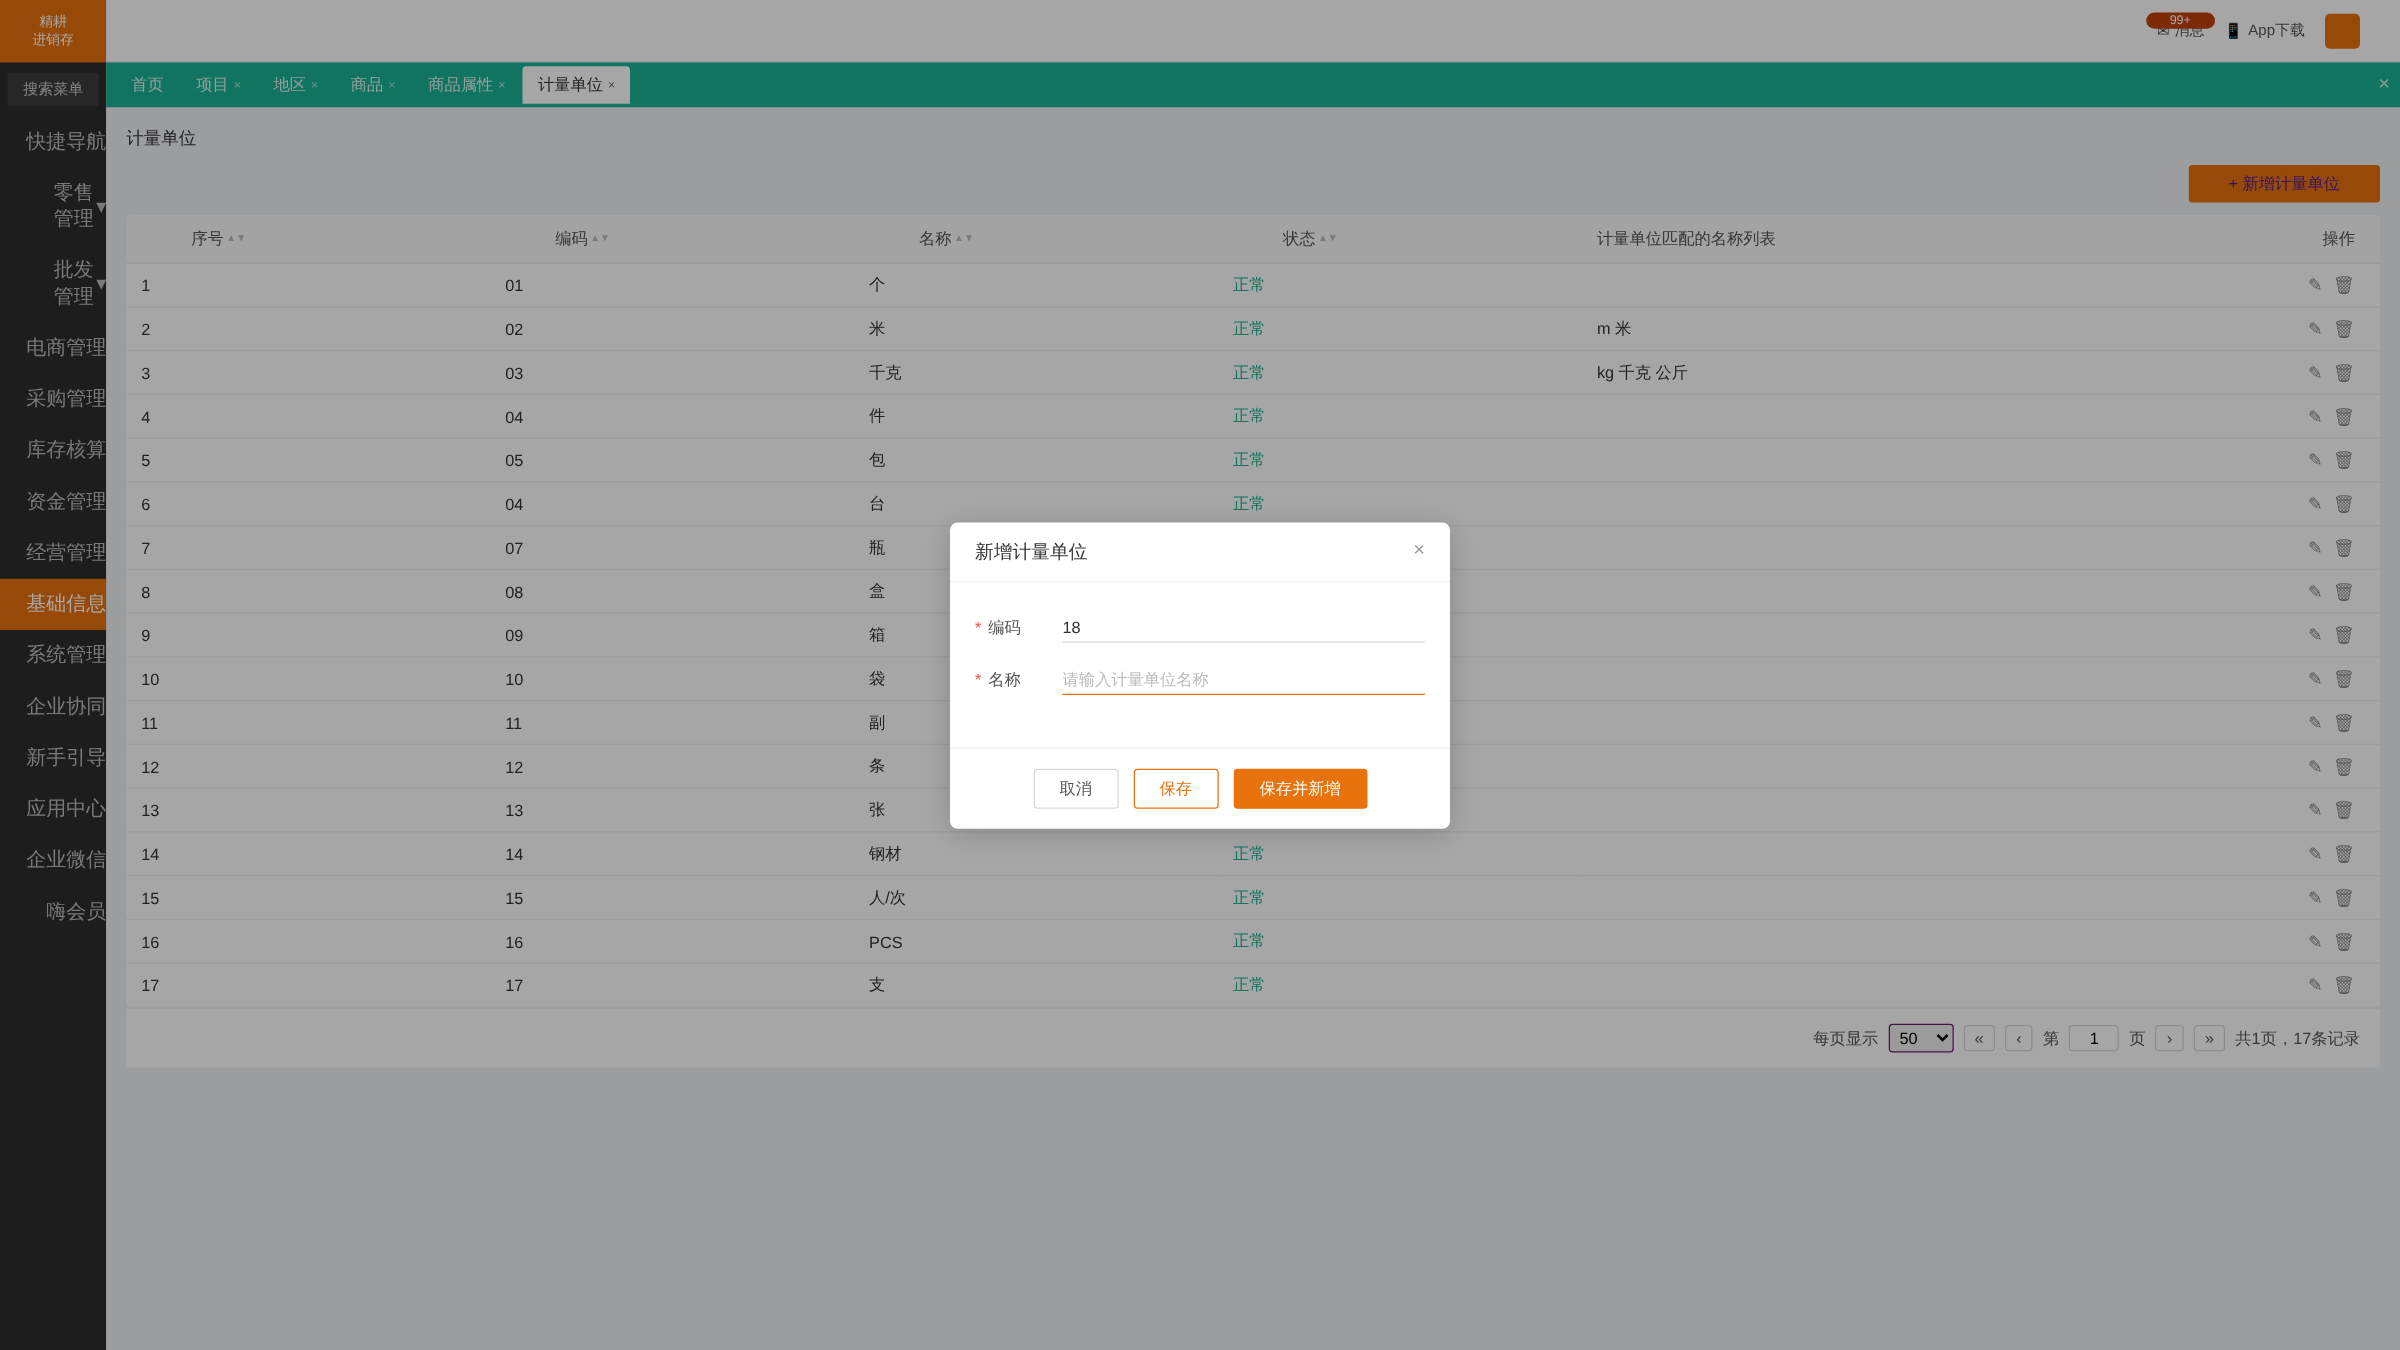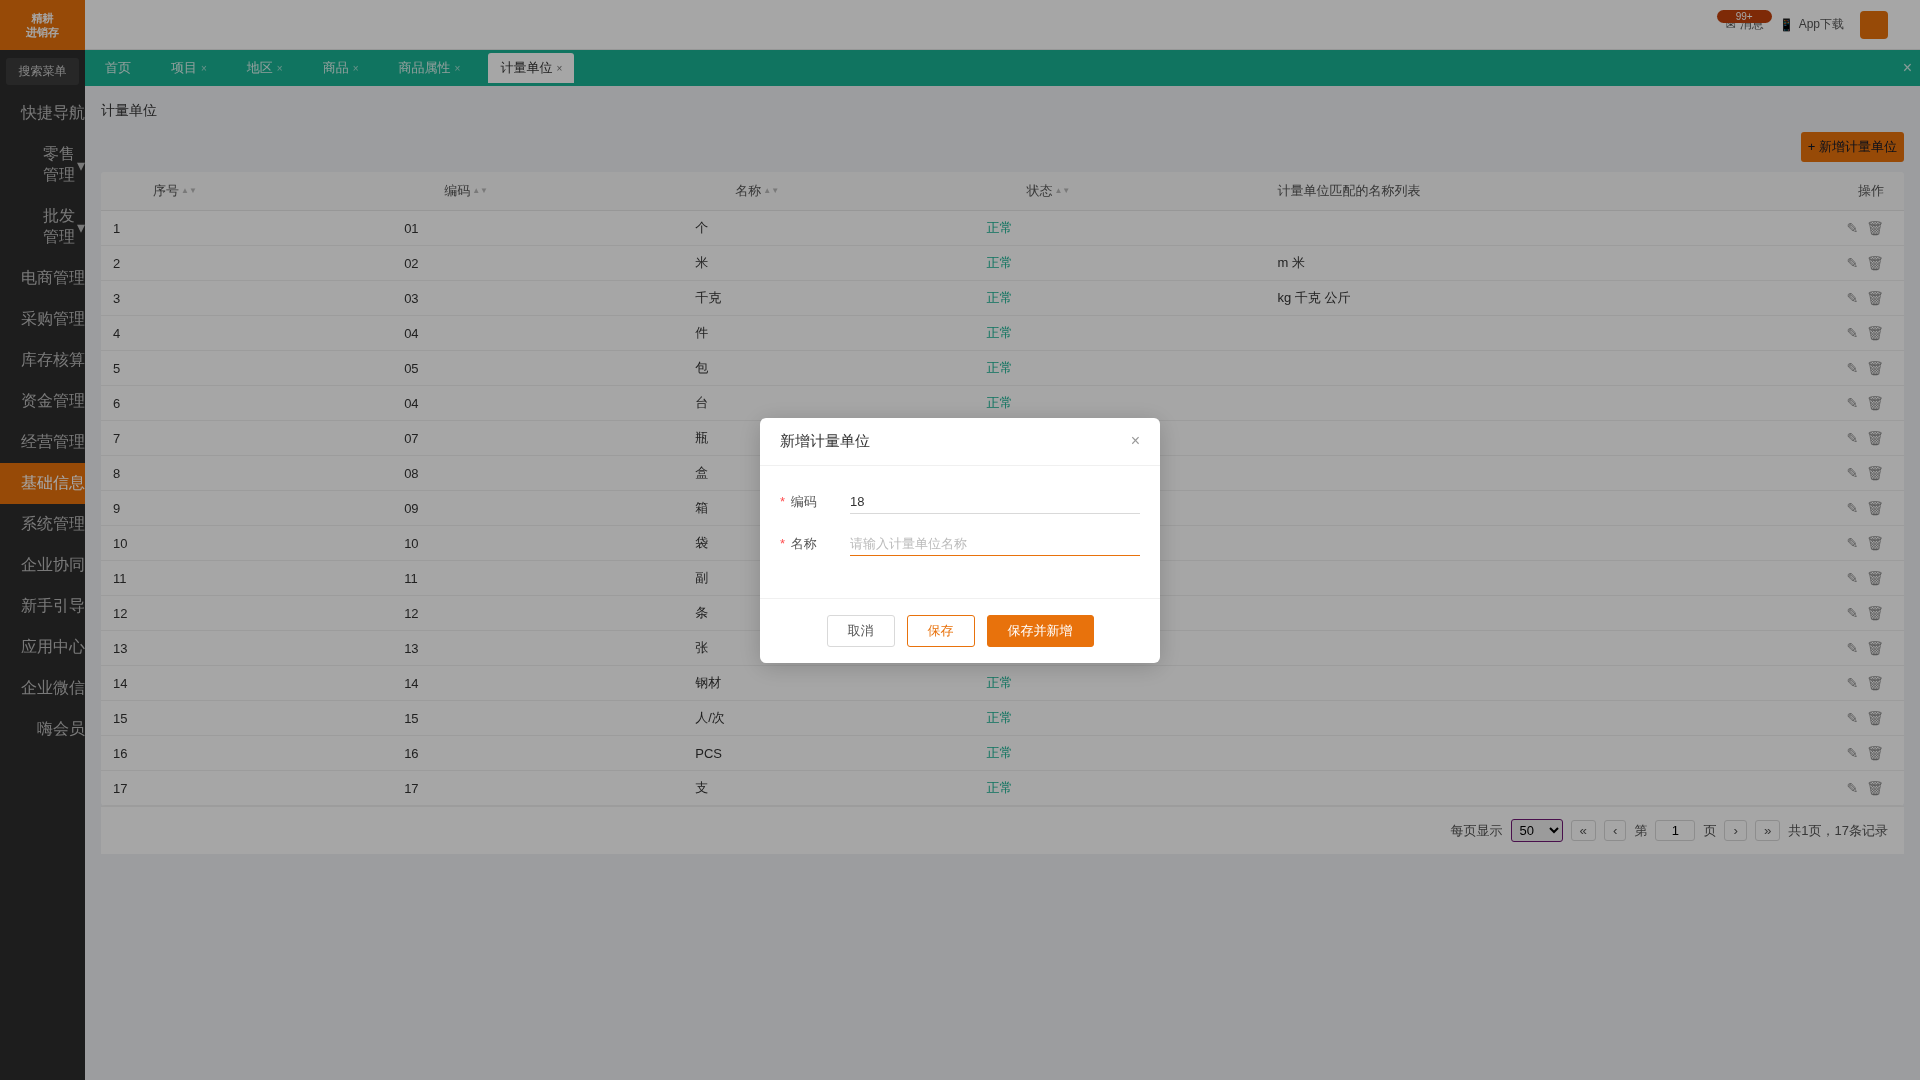--- a/index.html
+++ b/index.html
@@ -1,20 +1,20 @@
 <!DOCTYPE html>
 <html><head>
   <meta charset="utf-8">
   <style>
     * { margin: 0; padding: 0; box-sizing: border-box; }
     body { font-family: 'Microsoft YaHei', SimHei, sans-serif; font-size: 13px; background: #f0f2f5; width: 1920px; height: 1080px; overflow: hidden; display: flex; }
 
     
     .sidebar { width: 85px; background: #2d2d2d; height: 1080px; display: flex; flex-direction: column; flex-shrink: 0; }
-    .sidebar-logo { height: 50px; background: #e8720c; display: flex; align-items: center; justify-content: center; color: white; font-size: 12px; font-weight: bold; }
+    .sidebar-logo { height: 50px; background: #e8720c; display: flex; align-items: center; justify-content: center; color: white; font-size: 12px; font-weight: normal; }
     .sidebar-logo-text { color: white; font-size: 11px; text-align: center; line-height: 1.3; }
     .sidebar-search { padding: 8px 6px; }
     .sidebar-search-btn { width: 100%; background: #3d3d3d; border: none; color: #aaa; padding: 5px 0; border-radius: 3px; cursor: pointer; font-size: 12px; color: #ccc; }
     .sidebar-nav-item { padding: 10px 0; text-align: right; color: #bbb; font-size: 16px; cursor: pointer; }
     .sidebar-nav-item.active { background: #e8720c; color: white; }
     .sidebar-nav-item.has-arrow { display: flex; align-items: center; justify-content: center; gap: 2px; margin-left: 28px; }
 
     
     .main { flex: 1; display: flex; flex-direction: column; height: 1080px; }
 
@@ -22,32 +22,32 @@
     .top-header { height: 50px; background: #fff; display: flex; align-items: center; justify-content: space-between; padding: 0 16px; border-bottom: 1px solid #e8e8e8; flex-shrink: 0; }
     .header-left { display: flex; align-items: center; gap: 8px; }
     .header-right { display: flex; align-items: center; gap: 16px; }
     .header-badge { position: relative; display: inline-flex; align-items: center; gap: 4px; cursor: pointer; color: #555; font-size: 12px; }
     .badge-count { background: #c2410c; color: white; border-radius: 10px; padding: 1px 19px; font-size: 10px; position: absolute; top: -6px; right: -8px; }
     .header-app { display: flex; align-items: center; gap: 4px; cursor: pointer; color: #555; font-size: 12px; }
     .header-avatar { width: 28px; height: 28px; border-radius: 4px; background: #e8720c; cursor: pointer; }
     .header-username { font-size: 12px; color: #555; cursor: pointer; }
 
     
-    .tab-bar { height: 36px; background: #1ab394; display: flex; align-items: center; padding: 0 8px; gap: 16px; flex-shrink: 0; }
+    .tab-bar { height: 36px; background: #1ab394; display: flex; align-items: center; padding: 0 8px; gap: 2px; flex-shrink: 0; }
     .tab { display: flex; align-items: center; gap: 4px; padding: 4px 12px; border-radius: 3px 3px 0 0; font-size: 13px; cursor: pointer; color: rgba(255,255,255,0.85); height: 30px; }
     .tab.active { background: #fff; color: #333; }
     .tab-close { font-size: 10px; opacity: 0.7; cursor: pointer; }
     .tab-bar-close { margin-left: auto; color: white; cursor: pointer; font-size: 16px; opacity: 0.8; }
 
     
     .content { flex: 1; padding: 16px; background: #f0f2f5; overflow: auto; position: relative; }
     .page-title { font-size: 14px; color: #333; margin-bottom: 12px; font-weight: 500; }
     
     .toolbar { display: flex; justify-content: flex-end; margin-bottom: 10px; }
-    .btn-add { background: #e8720c; color: #0f172a; border: none; padding: 6px 7px; border-radius: 3px; cursor: pointer; font-size: 13px; }
+    .btn-add { background: #e8720c; color: #4c1d95; border: none; padding: 6px 32px; border-radius: 3px; cursor: pointer; font-size: 13px; }
 
     
     .table-wrap { background: white; border-radius: 4px; overflow: hidden; }
     table { width: 100%; border-collapse: collapse; }
     thead tr { background: #fafafa; border-bottom: 1px solid #e8e8e8; }
     th { padding: 10px 12px; text-align: left; font-weight: 500; color: #555; font-size: 13px; border-bottom: 1px solid #e8e8e8; }
     td { padding: 8px 12px; color: #333; font-size: 13px; border-bottom: 1px solid #f0f0f0; }
     .status-normal { color: #1ab394; }
     .action-icons { display: flex; gap: 8px; }
     .action-icon { cursor: pointer; color: #888; font-size: 14px; }

